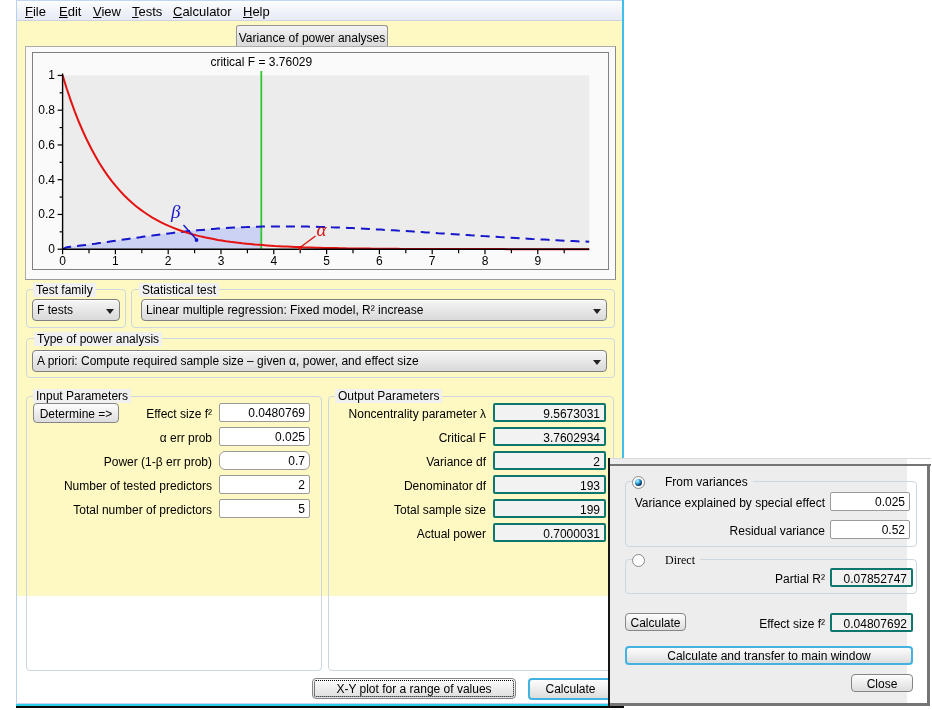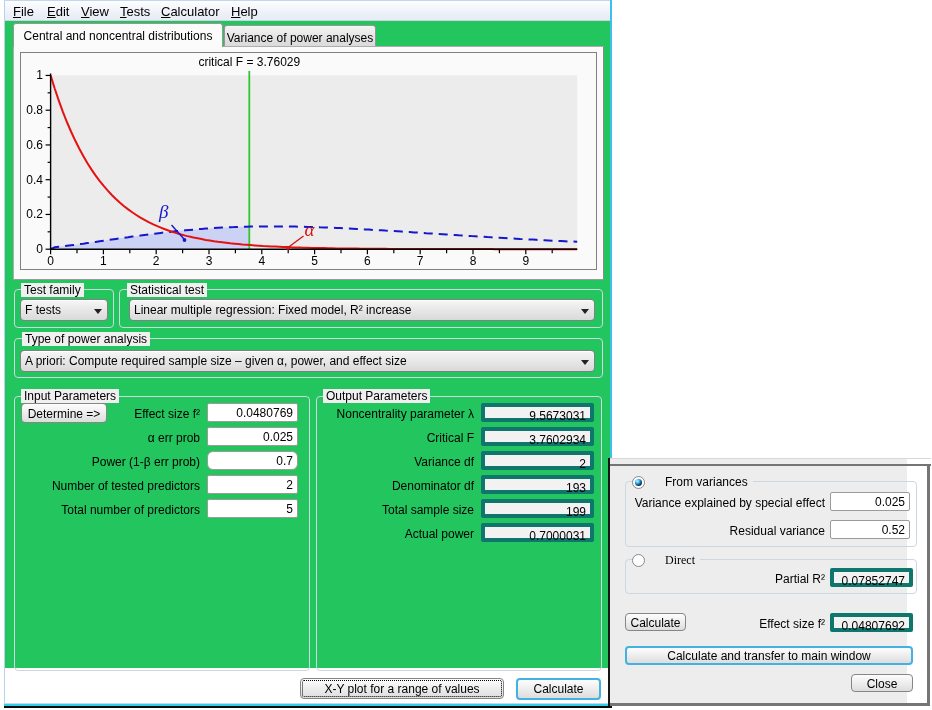--- a/index.html
+++ b/index.html
@@ -1,48 +1,47 @@
 <!DOCTYPE html>
 <html><head>
 <meta charset="utf-8">
 <style>
 * { margin:0; padding:0; box-sizing:border-box; }
 html,body { width:932px; height:710px; background:#ffffff; font-family:"Liberation Sans",sans-serif; font-size:12px; color:#000; }
 .abs { position:absolute; }
-.win { position:absolute; left:4px; top:0; width:608px; height:668px; background:#22c55e; }
+.win { position:absolute; left:16px; top:0; width:608px; height:596px; background:#fef9c3; }
 .menubar { position:absolute; left:1px; top:1px; width:605px; height:20px; background:linear-gradient(#fefefe,#eef1f8 60%,#e7ebf5); border-bottom:1px solid #cdd3e2; }
 .menubar span { position:absolute; top:3px; font-size:13px; }
 .tab-active { position:absolute; left:9px; top:23px; width:210px; height:24px; background:#fbfbfb; border:1px solid #969696; border-bottom:none; border-radius:3px 3px 0 0; text-align:center; padding-top:4.5px; font-size:12px; z-index:3; }
 .tab-in { position:absolute; left:220px; top:25px; width:152px; height:21px; background:linear-gradient(#f5f5f5,#e3e3e3 55%,#dadada); border:1px solid #969696; border-bottom:none; border-radius:3px 3px 0 0; text-align:center; padding-top:4.5px; font-size:12px; z-index:2; }
 .pane { position:absolute; left:9px; top:46px; width:591px; height:234px; background:#fafafa; border:1px solid #adadad; border-right-color:#8a8a8a; border-bottom-color:#9a9a9a; }
 .gbox { position:absolute; border:1px solid #ccd7df; border-radius:4px; }
 .glab { position:absolute; background:#f0f0f0; padding:0 3px; font-size:12px; height:14px; line-height:14px; z-index:2; }
 .combo { position:absolute; height:22px; border:1px solid #808080; border-radius:4px; background:linear-gradient(#f6f6f6,#e9e9e9 45%,#d9d9d9); box-shadow:inset 0 1px 0 #fff; line-height:20px; padding-left:4px; font-size:12px; }
 .combo .arr { position:absolute; right:5px; top:8.5px; width:0; height:0; border-left:4.5px solid transparent; border-right:4.5px solid transparent; border-top:5px solid #222; }
 .btn { position:absolute; border:1px solid #868686; border-radius:4px; background:linear-gradient(#fdfdfd,#eeeeee 48%,#dddddd); text-align:center; font-size:12px; }
 .btn-def { border:2px solid #44b2e0; }
 .ilab { position:absolute; font-size:12px; text-align:right; }
 .ibox { position:absolute; width:91px; height:19px; border:1px solid #9b9b9b; border-radius:2px; background:#fff; text-align:right; padding:2px 4px 0 0; font-size:12px; }
-.obox { position:absolute; width:113px; height:19px; border:4px solid #0f766e; border-radius:2px; background:#f2f2f2; text-align:right; padding:2px 4px 0 0; font-size:12px; }
+.obox { position:absolute; width:113px; height:19px; border:2px solid #0f766e; border-radius:2px; background:#f2f2f2; text-align:right; padding:2px 4px 0 0; font-size:12px; }
 </style>
 </head>
 <body>
 
 <div class="win">
 
   <div class="menubar">
     <span style="left:8px"><u>F</u>ile</span>
     <span style="left:42px"><u>E</u>dit</span>
     <span style="left:76px"><u>V</u>iew</span>
     <span style="left:115px"><u>T</u>ests</span>
     <span style="left:156px"><u>C</u>alculator</span>
     <span style="left:226px"><u>H</u>elp</span>
   </div>
 
-  <div class="tab-active">Central and noncentral distributions</div>
   <div class="tab-in">Variance of power analyses</div>
   <div class="pane"></div>
 
   <div class="abs" id="chart" style="left:16px;top:52px;width:577px;height:218px;">
   <svg width="577" height="218" viewBox="0 0 577 218">
     <rect x="0.5" y="0.5" width="576" height="217" fill="#fafafa" stroke="#808080"></rect>
     <rect x="30.6" y="23.4" width="526.6" height="173.8" fill="#ececec"></rect>
     <path d="M30.6,197.2 L30.6,197.2 L34.0,195.4 L37.3,195.0 L40.7,194.6 L44.1,194.2 L47.4,193.8 L50.8,193.3 L54.2,192.9 L57.5,192.4 L60.9,192.0 L64.3,191.5 L67.6,191.0 L71.0,190.6 L74.4,190.1 L77.7,189.6 L81.1,189.1 L84.5,188.6 L87.9,188.1 L91.2,187.6 L94.6,187.1 L98.0,186.6 L101.3,186.1 L104.7,185.6 L108.1,185.2 L111.4,184.7 L114.8,184.2 L118.2,183.8 L121.5,183.3 L124.9,182.9 L128.3,182.4 L131.6,182.0 L135.0,181.6 L138.4,181.2 L141.7,180.8 L145.1,180.4 L148.5,180.0 L151.8,179.6 L155.2,179.3 L158.6,178.9 L161.9,178.6 L165.3,178.3 L168.7,178.0 L172.0,177.7 L175.4,177.4 L178.8,177.1 L182.2,176.9 L185.5,176.6 L188.9,176.4 L192.3,176.2 L195.6,176.0 L199.0,175.8 L202.4,175.6 L205.7,175.4 L209.1,175.3 L212.5,175.1 L215.8,175.0 L219.2,174.9 L222.6,174.8 L225.9,174.7 L229.3,174.6 L229.3,197.2 Z" fill="#ccd2f4" stroke="none"></path>
     <line x1="229.3" y1="19" x2="229.3" y2="197" stroke="#2fc62f" stroke-width="1.8"></line>
     <path d="M30.6,197.2 L34.7,195.3 L38.8,194.8 L42.8,194.4 L46.9,193.8 L51.0,193.3 L55.1,192.8 L59.2,192.2 L63.3,191.7 L67.3,191.1 L71.4,190.5 L75.5,189.9 L79.6,189.3 L83.7,188.7 L87.8,188.1 L91.8,187.5 L95.9,186.9 L100.0,186.3 L104.1,185.7 L108.2,185.2 L112.2,184.6 L116.3,184.0 L120.4,183.5 L124.5,182.9 L128.6,182.4 L132.7,181.9 L136.7,181.4 L140.8,180.9 L144.9,180.4 L149.0,179.9 L153.1,179.5 L157.1,179.1 L161.2,178.7 L165.3,178.3 L169.4,177.9 L173.5,177.6 L177.6,177.2 L181.6,176.9 L185.7,176.6 L189.8,176.3 L193.9,176.1 L198.0,175.8 L202.1,175.6 L206.1,175.4 L210.2,175.2 L214.3,175.1 L218.4,174.9 L222.5,174.8 L226.5,174.7 L230.6,174.6 L234.7,174.5 L238.8,174.5 L242.9,174.4 L247.0,174.4 L251.0,174.4 L255.1,174.4 L259.2,174.4 L263.3,174.4 L267.4,174.5 L271.4,174.5 L275.5,174.6 L279.6,174.7 L283.7,174.8 L287.8,174.9 L291.9,175.0 L295.9,175.1 L300.0,175.3 L304.1,175.4 L308.2,175.6 L312.3,175.8 L316.4,175.9 L320.4,176.1 L324.5,176.3 L328.6,176.5 L332.7,176.7 L336.8,177.0 L340.8,177.2 L344.9,177.4 L349.0,177.6 L353.1,177.9 L357.2,178.1 L361.3,178.3 L365.3,178.6 L369.4,178.8 L373.5,179.1 L377.6,179.3 L381.7,179.6 L385.7,179.9 L389.8,180.1 L393.9,180.4 L398.0,180.6 L402.1,180.9 L406.2,181.2 L410.2,181.4 L414.3,181.7 L418.4,182.0 L422.5,182.2 L426.6,182.5 L430.7,182.8 L434.7,183.0 L438.8,183.3 L442.9,183.5 L447.0,183.8 L451.1,184.1 L455.1,184.3 L459.2,184.6 L463.3,184.8 L467.4,185.1 L471.5,185.3 L475.6,185.6 L479.6,185.8 L483.7,186.0 L487.8,186.3 L491.9,186.5 L496.0,186.7 L500.0,187.0 L504.1,187.2 L508.2,187.4 L512.3,187.6 L516.4,187.8 L520.5,188.1 L524.5,188.3 L528.6,188.5 L532.7,188.7 L536.8,188.9 L540.9,189.1 L545.0,189.3 L549.0,189.5 L553.1,189.6 L557.2,189.8" fill="none" stroke="#1616cc" stroke-width="2" stroke-dasharray="9,6"></path>

